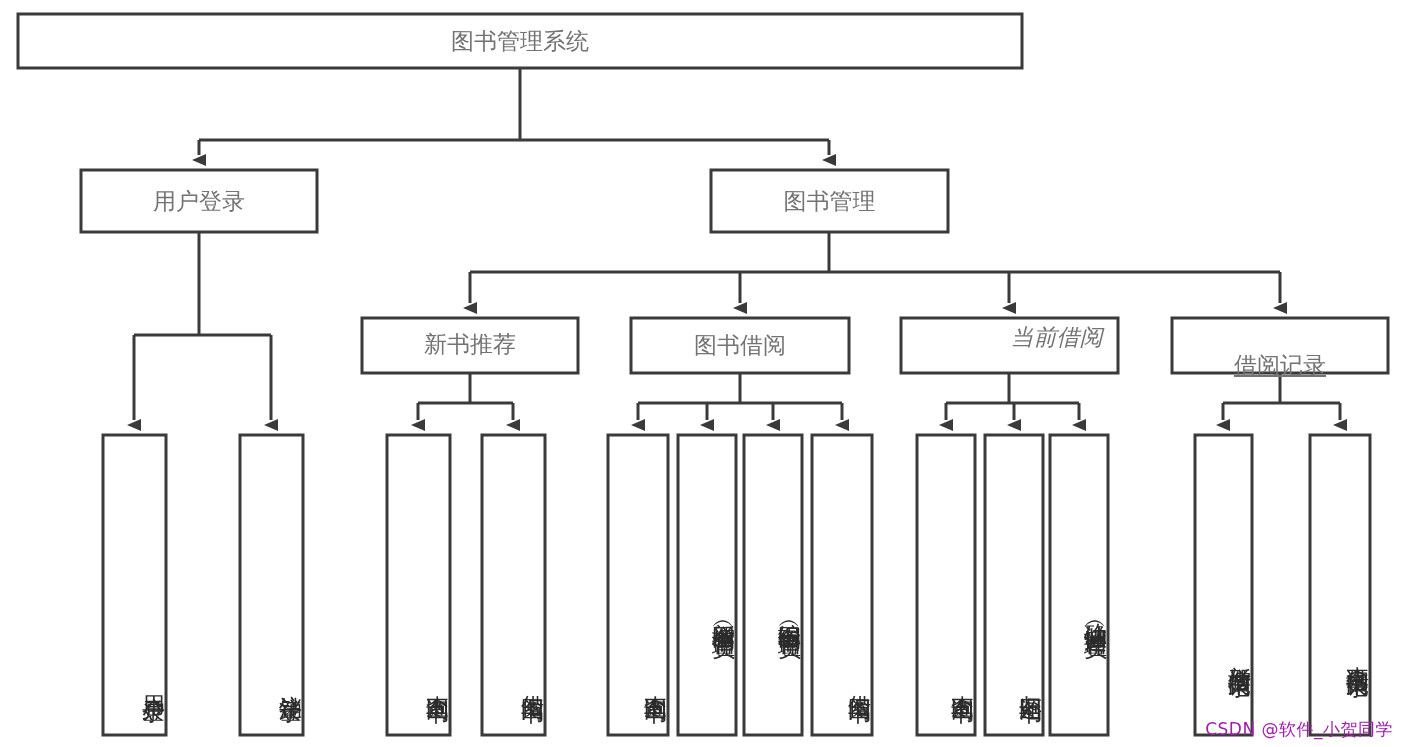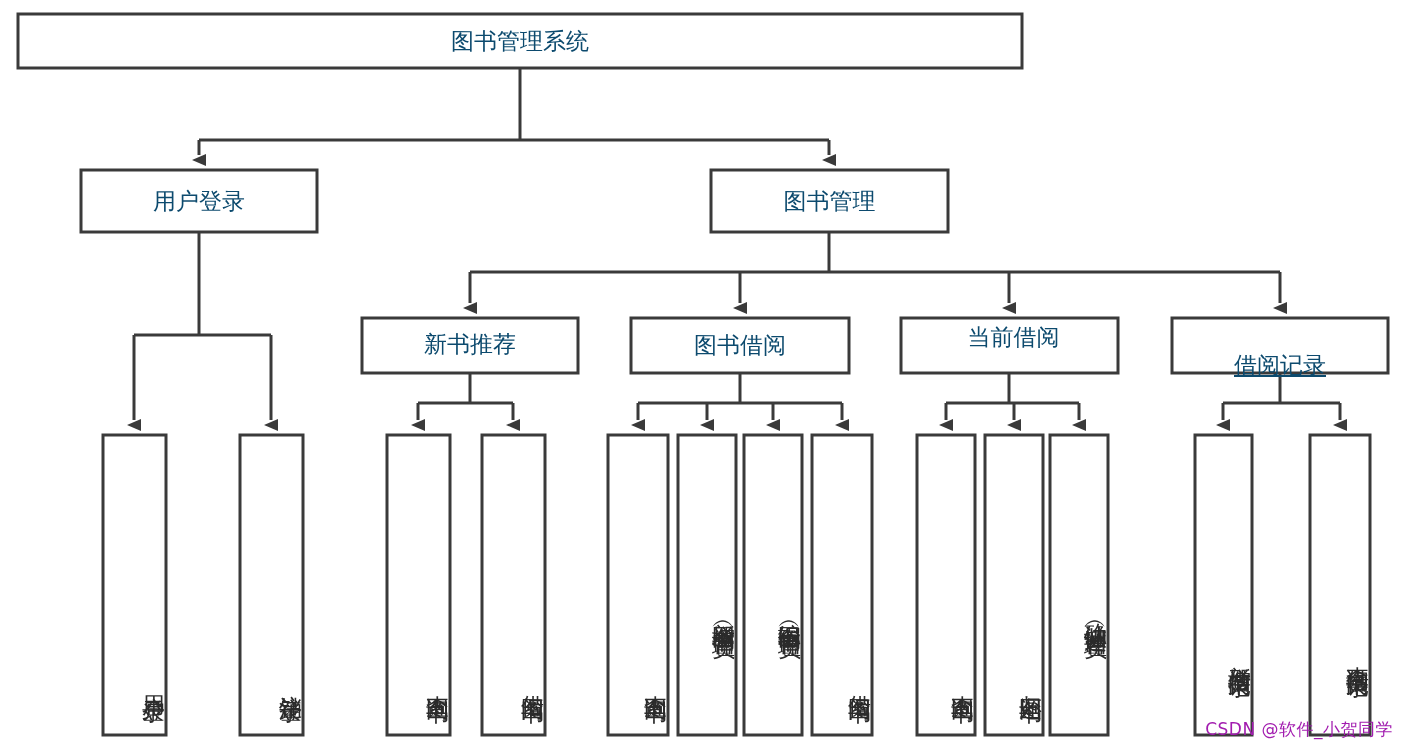--- a/index.html
+++ b/index.html
@@ -51,21 +51,21 @@
     pointer-events: none;
     white-space: nowrap;
     font-family: "DejaVu Sans", "Liberation Sans", sans-serif;
   }
   .htext-box {
     position: absolute;
     display: flex;
     align-items: center;
     justify-content: center;
     font-size: 23px;
-    color: #0c4a6e;
+    color: #737373;
     pointer-events: none;
     white-space: nowrap;
     font-family: "DejaVu Sans", "Liberation Sans", sans-serif;
   }
   #watermark {
     position: absolute;
     right: 12px;
     bottom: 6px;
     font-size: 17px;
     color: #a21caf;
@@ -166,21 +166,21 @@
         <rect class="node-rect" x="1310" y="435" width="60" height="300"></rect>
       </g>
   </svg>
 
   <div id="text-layer">
       <div class="htext-box" style="left: 18px; top: 14px; width: 1004px; height: 54px;">图书管理系统</div>
       <div class="htext-box" style="left: 81px; top: 170px; width: 236px; height: 62px;">用户登录</div>
       <div class="htext-box" style="left: 711px; top: 170px; width: 237px; height: 62px;">图书管理</div>
       <div class="htext-box" style="left: 362px; top: 318px; width: 216px; height: 52px;">新书推荐</div>
       <div class="htext-box" style="left: 631px; top: 318px; width: 218px; height: 55px;">图书借阅</div>
-      <div class="htext-box" style="left: 905px; top: 318px; width: 217px; height: 39px;">当前借阅</div>
+      <div class="htext-box" style="left: 948px; top: 318px; width: 217px; height: 39px; font-style: italic;">当前借阅</div>
       <div class="htext-box" style="left: 1172px; top: 336px; width: 216px; height: 59px; text-decoration: underline;">借阅记录</div>
       <div class="vtext-box" style="left: 103px; top: 435px; width: 63px; height: 300px; padding-top: 96px;">用户登录</div>
       <div class="vtext-box" style="left: 240px; top: 435px; width: 63px; height: 300px; padding-top: 96px;">注销登录</div>
       <div class="vtext-box" style="left: 387px; top: 435px; width: 63px; height: 300px; padding-top: 96px;">查询图书</div>
       <div class="vtext-box" style="left: 482px; top: 435px; width: 63px; height: 300px; padding-top: 96px;">借阅图书</div>
       <div class="vtext-box" style="left: 608px; top: 435px; width: 60px; height: 300px; padding-top: 96px;">查询图书</div>
       <div class="vtext-box" style="left: 678px; top: 435px; width: 58px; height: 300px; padding-top: 28.5px;">新增图书（管理员）</div>
       <div class="vtext-box" style="left: 744px; top: 435px; width: 58px; height: 300px; padding-top: 28.5px;">编辑图书（管理员）</div>
       <div class="vtext-box" style="left: 812px; top: 435px; width: 60px; height: 300px; padding-top: 96px;">借阅图书</div>
       <div class="vtext-box" style="left: 917px; top: 435px; width: 58px; height: 300px; padding-top: 96px;">查询图书</div>

